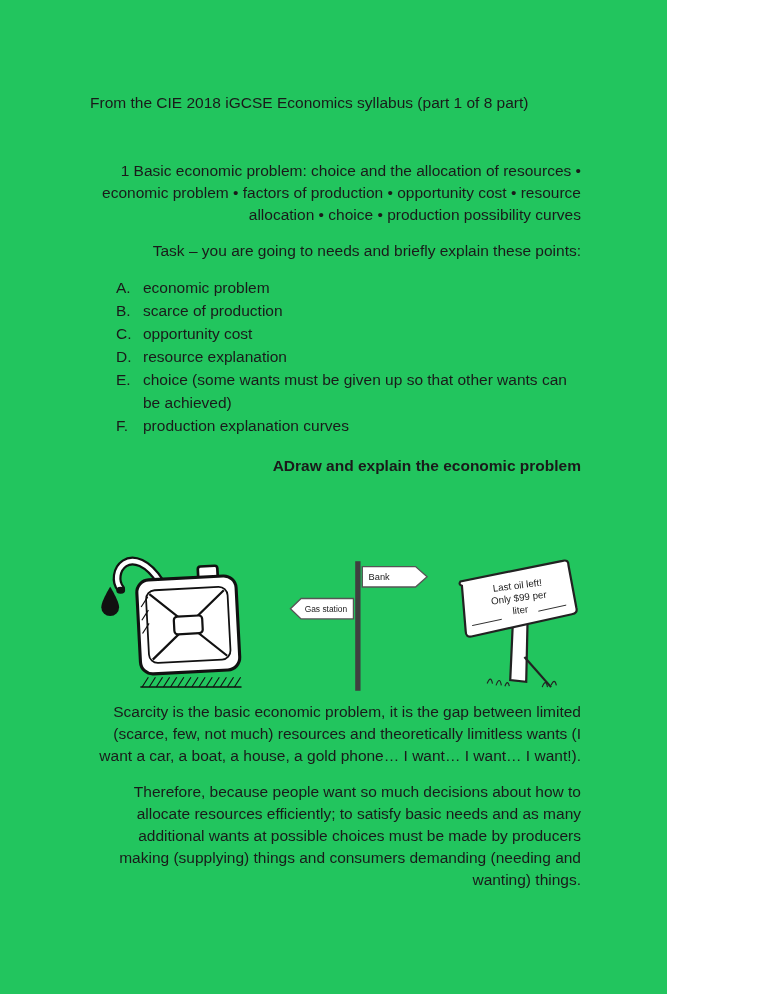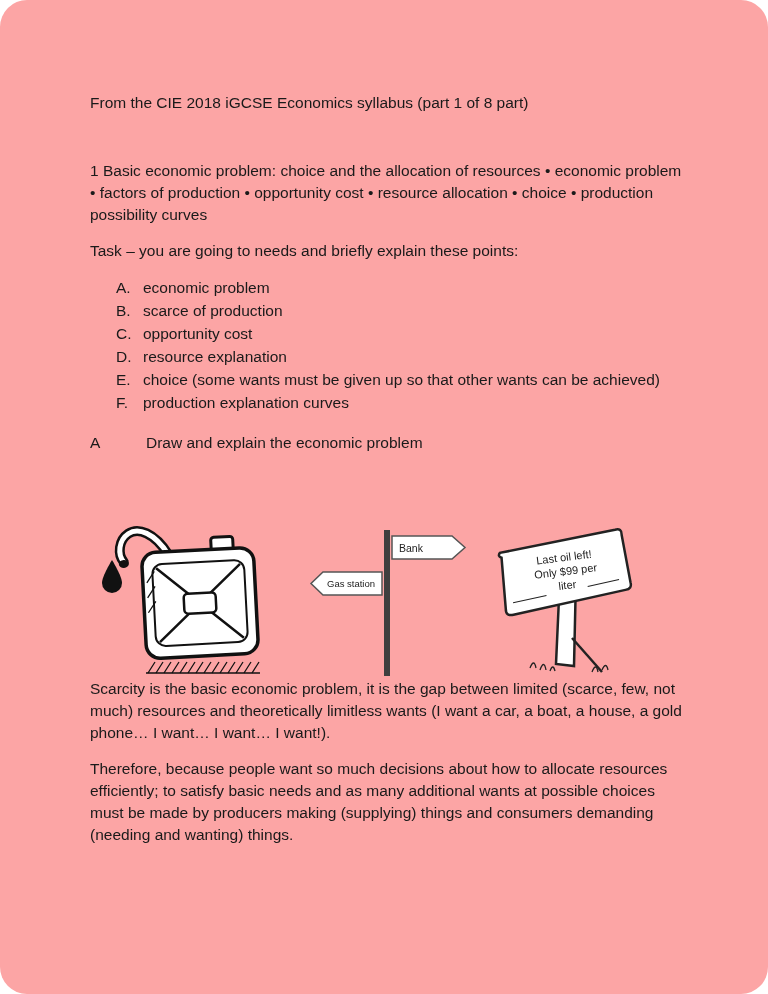--- a/index.html
+++ b/index.html
@@ -4,32 +4,31 @@
 <style>
   * { box-sizing: border-box; }
   html, body { margin: 0; padding: 0; }
   body {
     width: 768px; height: 994px;
     background: #ffffff;
     font-family: "Liberation Sans", sans-serif;
     color: #1a1a1a;
   }
   .page {
-    width: 768px; height: 994px;
+    width: 667px; height: 994px;
     padding: 92px 86px 30px 90px;
     overflow: hidden;
-    background: #fca5a5;
-    border-radius: 27px;
+    background: #22c55e;
   }
   .header { margin: 0 0 46px 0; font-size: 15.5px; line-height: 22px; }
-  .para { font-size: 15.5px; line-height: 22px; margin: 0 0 14px 0; }
+  .para { font-size: 15.5px; line-height: 22px; margin: 0 0 14px 0; text-align: right; }
   .list { margin: 6px 0 16px 0; padding-left: 26px; font-size: 15.5px; }
   .li { display: flex; line-height: 23px; }
   .letter { width: 27px; flex: 0 0 27px; }
-  .section { margin-top: 18px; margin-bottom: 14px; }
+  .section { margin-top: 18px; margin-bottom: 14px; font-weight: bold; }
   .sec-letter { display: inline-block; width: 56px; }
   .figures { margin-top: 48px; height: 176px; display: flex; align-items: flex-end; }
   .fig-oilcan { margin-left: 6px; }
   .fig-signpost { margin-left: 30px; margin-top: 2px; }
   .fig-wood { margin-left: 22px; margin-top: 8px; }
   svg text { font-family: "Liberation Sans", sans-serif; }
 </style>
 </head>
 <body>
 

